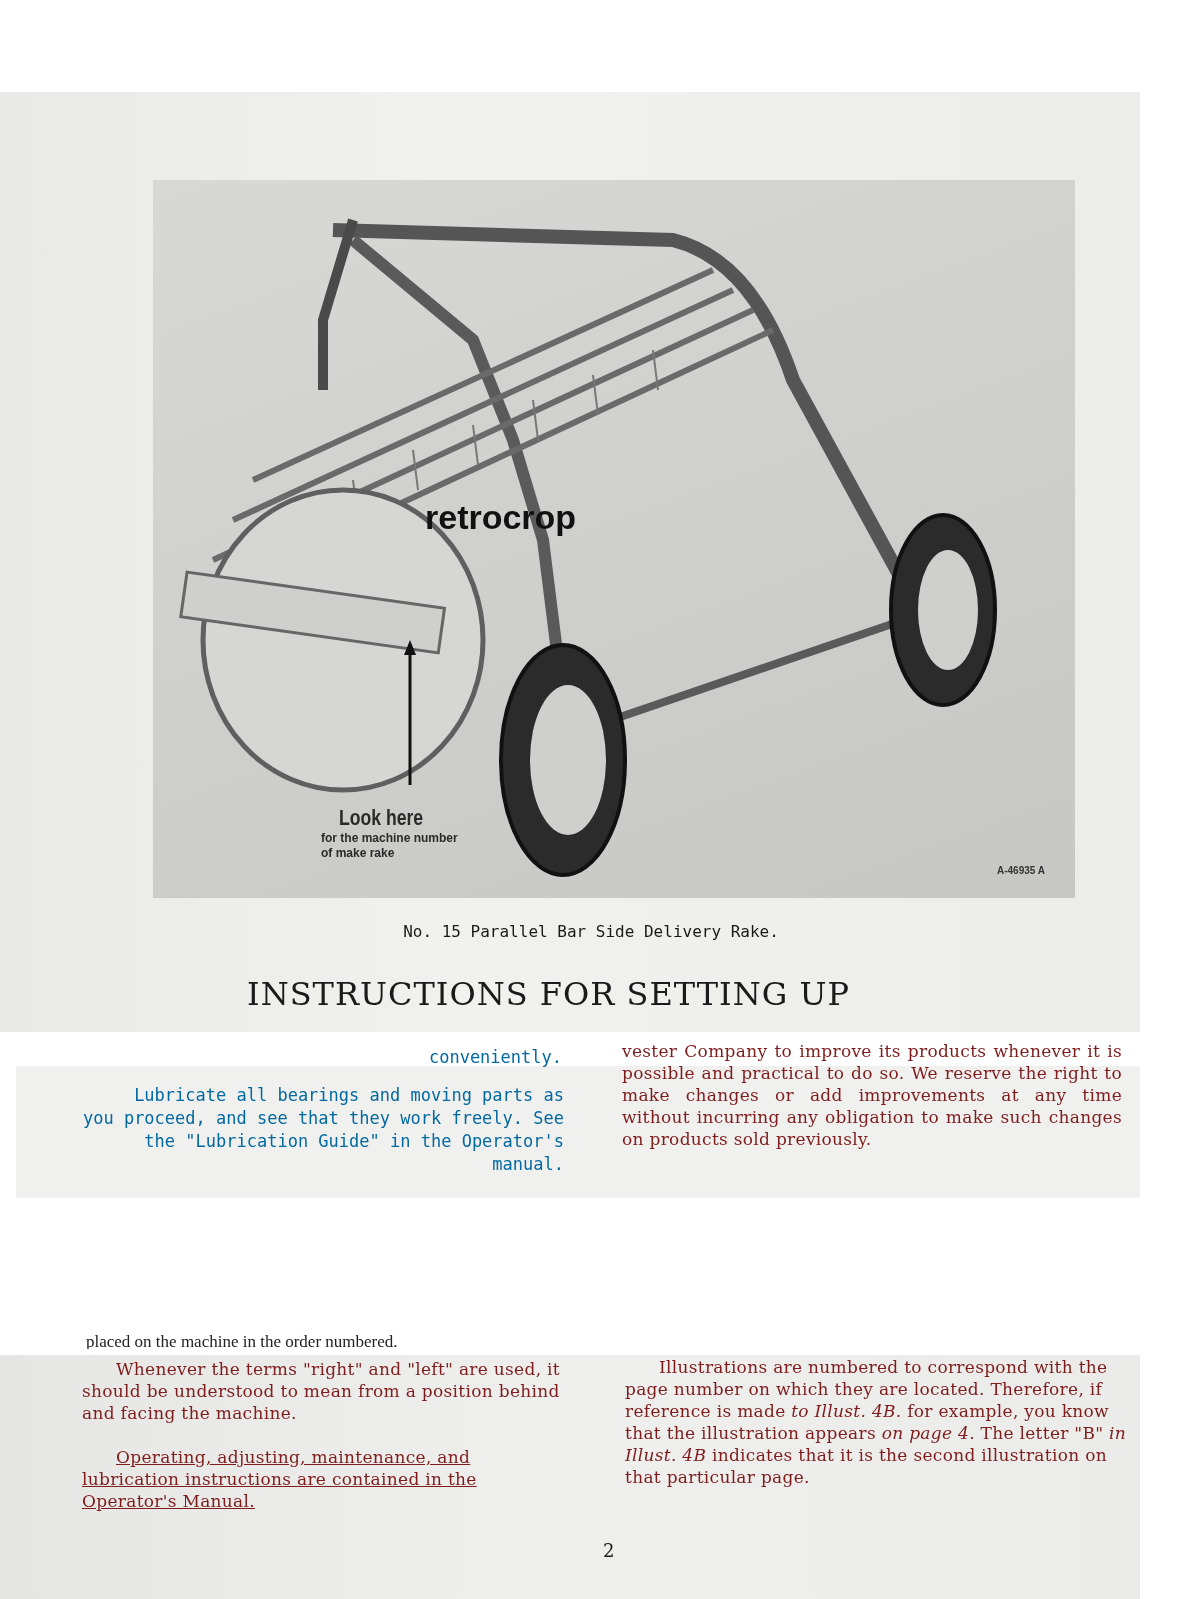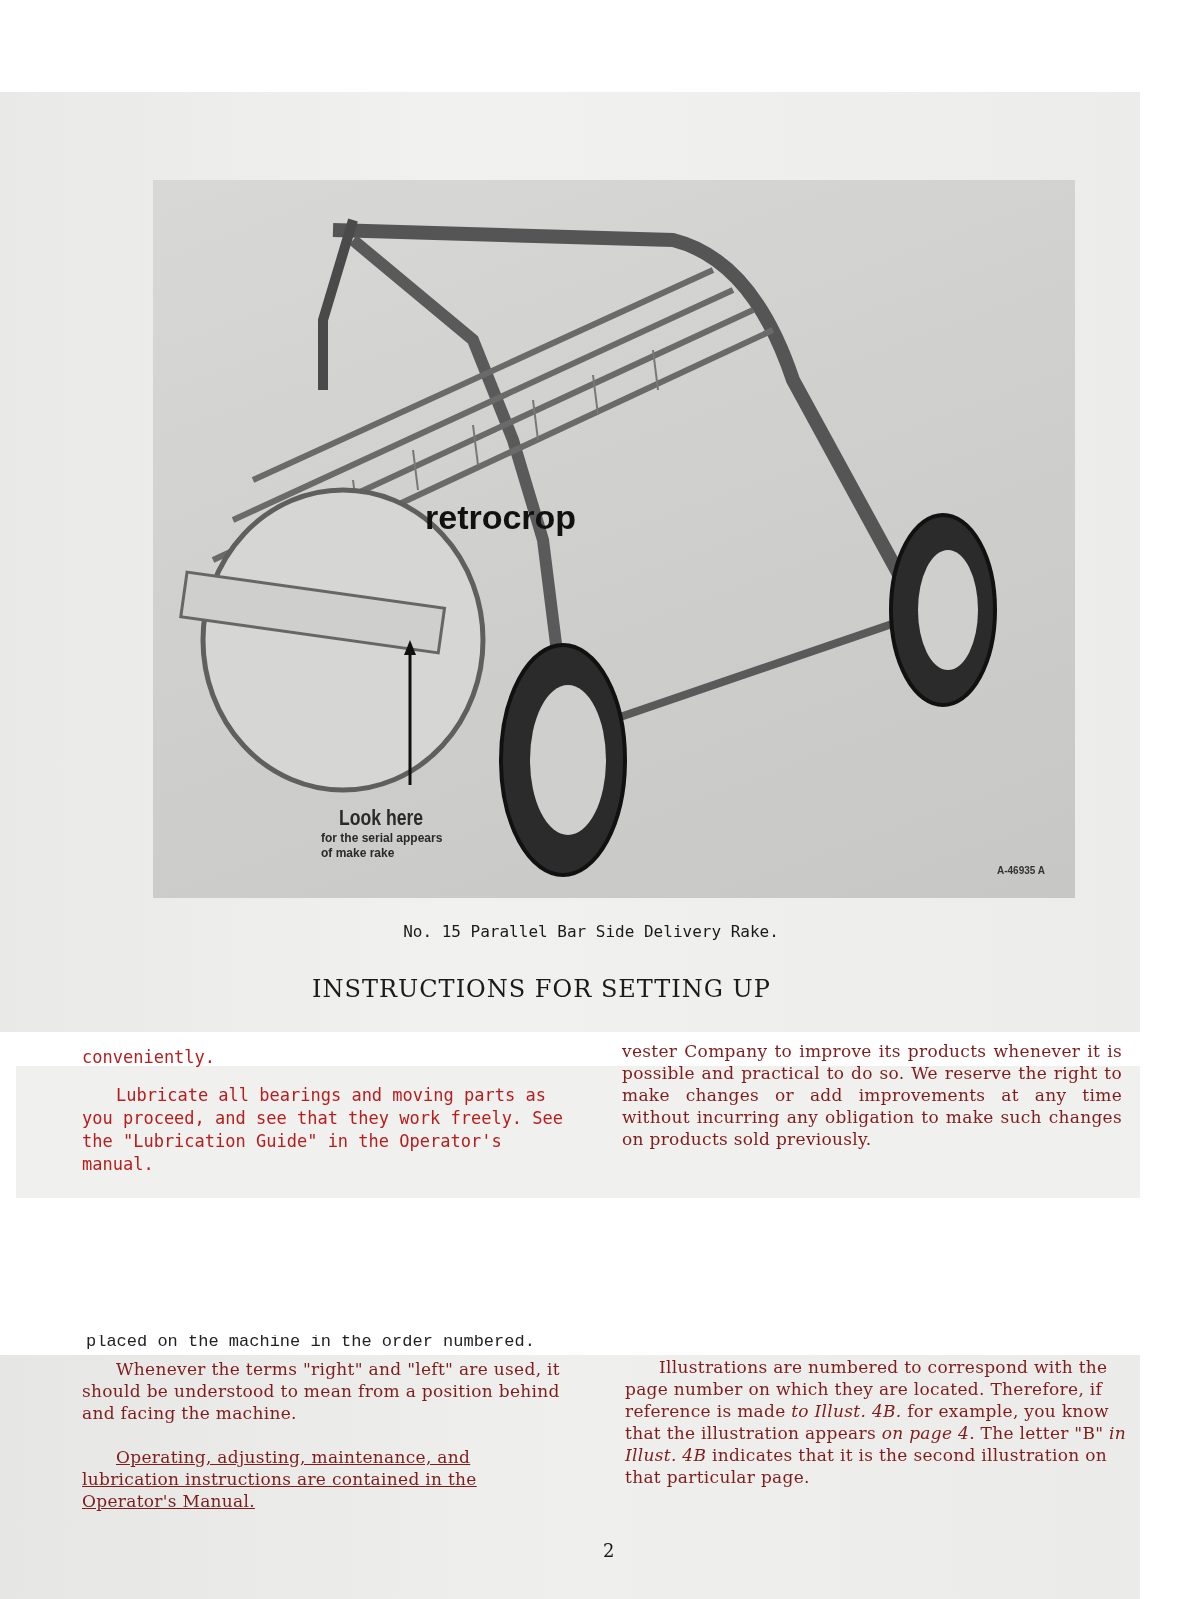--- a/index.html
+++ b/index.html
@@ -9,26 +9,26 @@
   .scan-mid { left:16px; top:1066px; width:1124px; height:132px; background:#f0f0ee; }
   .scan-bot { left:0; top:1355px; width:1140px; height:244px; background:linear-gradient(90deg,#e6e6e4 0%,#efefed 50%,#ebebe9 100%); }
   .photo { position:absolute; left:153px; top:180px; width:922px; height:718px; background:linear-gradient(160deg,#d8d8d6 0%,#cfcfcd 50%,#c7c7c5 100%); overflow:hidden; }
   .photo svg { position:absolute; left:0; top:0; }
   .watermark { position:absolute; left:272px; top:318px; font-family:"Liberation Sans", sans-serif; font-weight:bold; font-size:34px; color:#111; letter-spacing:0px; }
   .lookhere { position:absolute; left:168px; top:625px; width:180px; }
   .lookhere .big { font-family:"Liberation Sans", sans-serif; font-weight:bold; font-size:22px; color:#2a2a2a; display:block; transform:scaleX(0.8); }
   .lookhere .small { font-family:"Liberation Sans", sans-serif; font-weight:bold; font-size:12px; color:#2a2a2a; display:block; line-height:15px; }
   .figid { position:absolute; right:30px; bottom:22px; font-family:"Liberation Sans", sans-serif; font-weight:bold; font-size:10px; color:#333;margin-top:8px; }
   .caption { position:absolute; left:0; width:1182px; top:922px; text-align:center; font-family:"DejaVu Sans Mono", monospace; font-size:16px; color:#1a1a1a; }
-  .heading { position:absolute; left:8px; width:1067px; top:975px; text-align:center; font-family:"DejaVu Serif", serif; font-size:24px; letter-spacing:1px; color:#1a1a1a; }
-  .mono { font-family:"DejaVu Sans Mono", monospace; font-size:17px; line-height:23px; color:#b91c1c; }
+  .heading { position:absolute; left:15px; width:1067px; top:975px; text-align:center; font-family:"DejaVu Serif", serif; font-size:32px; letter-spacing:1px; color:#1a1a1a; }
+  .mono { font-family:"DejaVu Sans Mono", monospace; font-size:17px; line-height:23px; color:#0369a1;text-align:right; }
   .serif { font-family:"DejaVu Serif", serif; font-size:17px; line-height:22px; color:#7f1d1d; letter-spacing:0.3px; }
   .blk { position:absolute; margin:0; }
   .indent { text-indent:34px; }
-  .partial { position:absolute; left:86px; top:1335px; font-family:Liberation Mono, monospace; font-size:17px; color:#222; height:14px; overflow:hidden; line-height:14px; }
+  .partial { position:absolute; left:86px; top:1335px; font-family:Liberation Serif, serif; font-size:17px; color:#222; height:14px; overflow:hidden; line-height:14px; }
   .pagenum { position:absolute; left:603px; top:1540px; font-family:"DejaVu Serif", serif; font-size:18px; color:#1a1a1a; }
   .it { font-style:italic; }
 </style>
 </head>
 <body>
 
 <div class="scan scan-top"></div>
 <div class="scan scan-mid"></div>
 <div class="scan scan-bot"></div>
 
@@ -63,21 +63,21 @@
     <ellipse cx="415" cy="580" rx="38" ry="75" fill="#cfcfcd"></ellipse>
     <ellipse cx="790" cy="430" rx="52" ry="95" fill="#2b2b2b" stroke="#111" stroke-width="4"></ellipse>
     <ellipse cx="795" cy="430" rx="30" ry="60" fill="#cfcfcd"></ellipse>
 
     <line x1="257" y1="468" x2="257" y2="605" stroke="#111" stroke-width="3"></line>
     <polygon points="251,475 257,460 263,475" fill="#111"></polygon>
   </svg>
   <div class="watermark">retrocrop</div>
   <div class="lookhere">
     <span class="big">Look here</span>
-    <span class="small">for the serial appears</span>
+    <span class="small">for the machine number</span>
     <span class="small">of make rake</span>
   </div>
   <div class="figid">A-46935 A</div>
 </div>
 
 <div class="caption">No. 15 Parallel Bar Side Delivery Rake.</div>
 <div class="heading">INSTRUCTIONS FOR SETTING UP</div>
 
 <p class="blk mono" style="left:82px; top:1046px; width:480px;">conveniently.</p>
 <p class="blk mono indent" style="left:82px; top:1084px; width:482px;">Lubricate all bearings and moving parts as you proceed, and see that they work freely. See the "Lubrication Guide" in the Operator's manual.</p>

